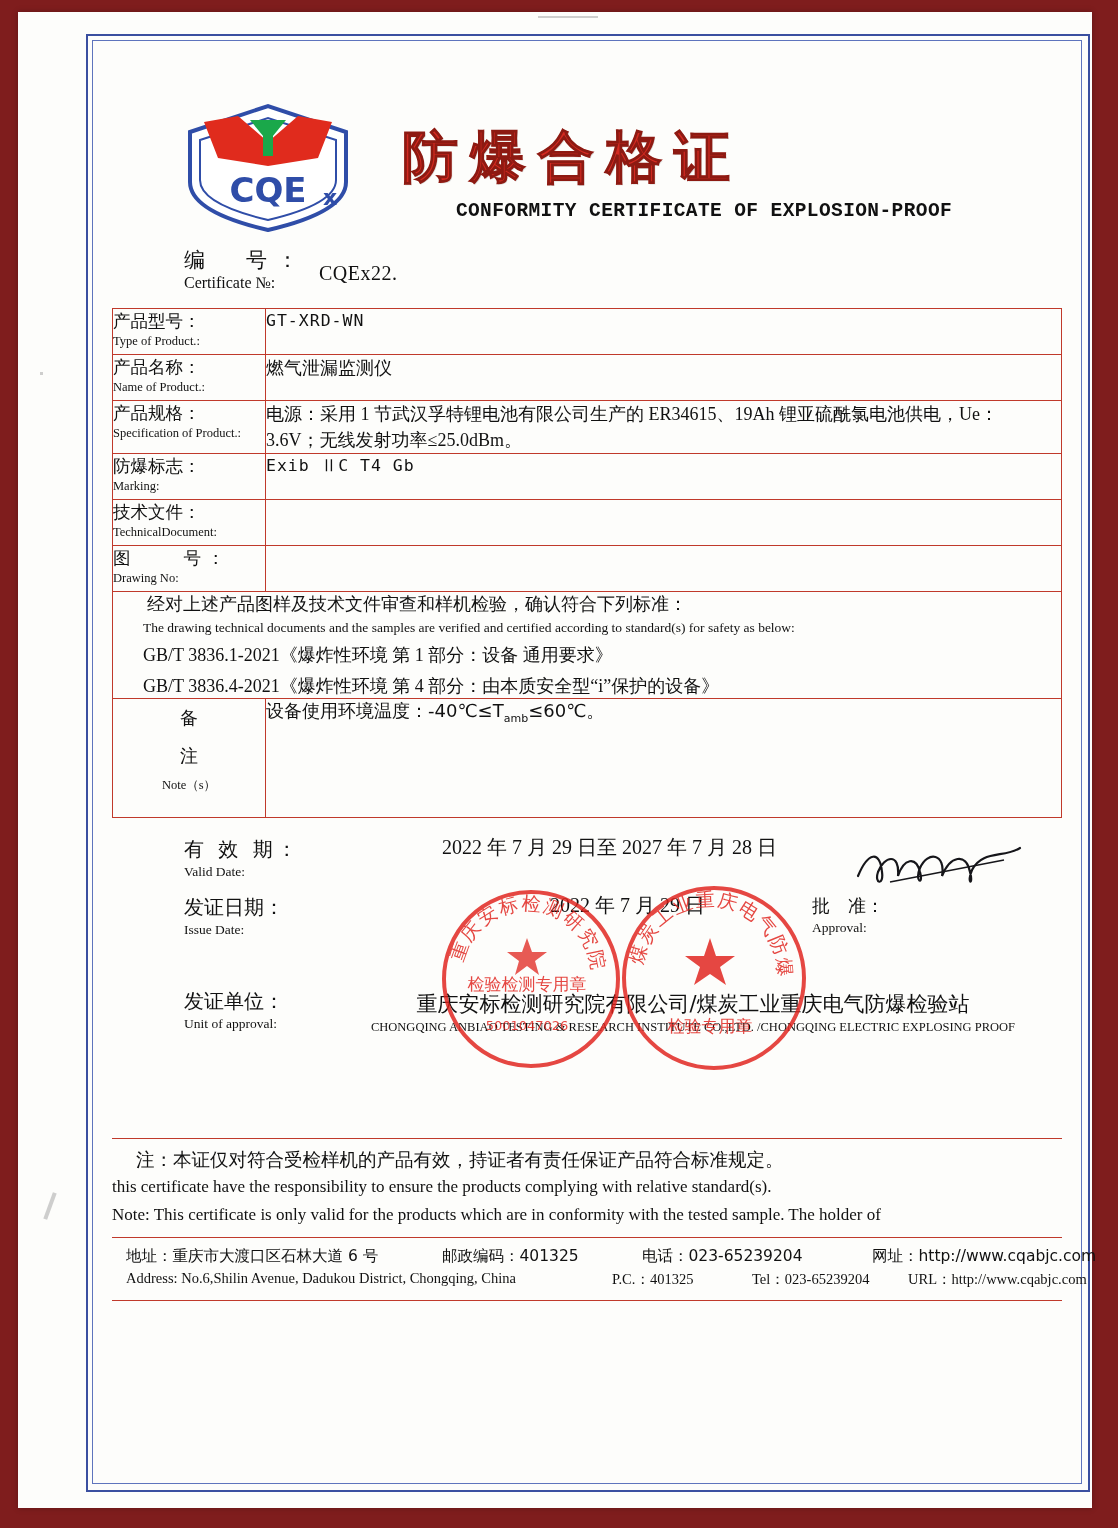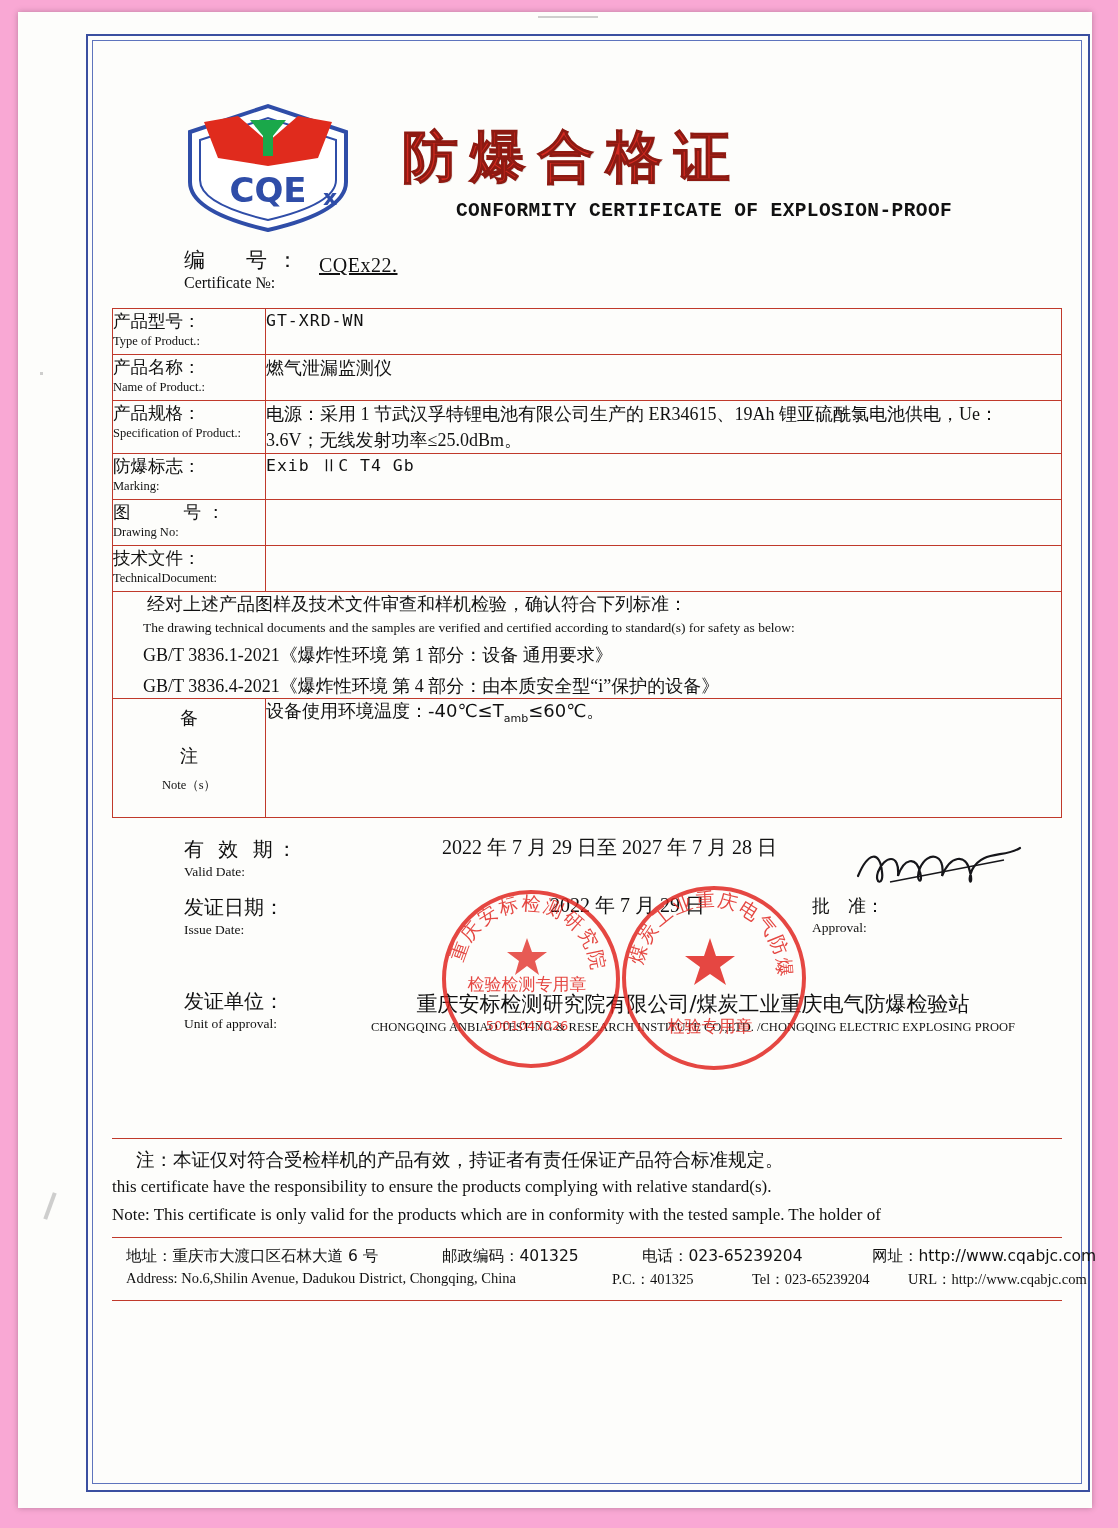--- a/index.html
+++ b/index.html
@@ -10,21 +10,21 @@
   body {
     width: 1118px;
     height: 1528px;
     font-family: "Liberation Serif", serif;
     overflow: hidden;
   }
   .page {
     position: relative;
     width: 1118px;
     height: 1528px;
-    background: #f9a8d4;
+    background: #7f1d1d;
   }
   
   .sheet {
     position: absolute;
     left: 18px;
     top: 12px;
     width: 1074px;
     height: 1496px;
     background: #fdfdfb;
     box-shadow: 0 0 6px rgba(0,0,0,.25);
@@ -110,25 +110,24 @@
   .certno-label-en {
     position: absolute;
     left: 72px;
     top: 28px;
     font-size: 16px;
     color: #111;
   }
   .certno-value {
     position: absolute;
     left: 207px;
-    top: 8px;
+    top: 16px;
     font-size: 20px;
     letter-spacing: .5px;
     color: #111;
-    text-decoration: underline;
   }
 
   
   table.cert {
     width: 950px;
     border-collapse: collapse;
     table-layout: fixed;
     margin-top: 6px;
   }
   table.cert td {
@@ -425,30 +424,30 @@
           <tr class="row-h-md">
             <td class="lbl">
               <div class="cn">防爆标志：</div>
               <div class="en">Marking:</div>
             </td>
             <td class="val mono">Exib ⅡC T4 Gb</td>
           </tr>
 
           <tr class="row-h-md">
             <td class="lbl">
+              <div class="cn">技术文件：</div>
+              <div class="en">TechnicalDocument:</div>
+            </td>
+            <td class="val"></td>
+          </tr>
+
+          <tr class="row-h-md">
+            <td class="lbl">
               <div class="cn sp4">图　　号：</div>
               <div class="en">Drawing No:</div>
-            </td>
-            <td class="val"></td>
-          </tr>
-
-          <tr class="row-h-md">
-            <td class="lbl">
-              <div class="cn">技术文件：</div>
-              <div class="en">TechnicalDocument:</div>
             </td>
             <td class="val"></td>
           </tr>
 
           <tr>
             <td class="std-cell" colspan="2">
               <div class="std-cn">经对上述产品图样及技术文件审查和样机检验，确认符合下列标准：</div>
               <div class="std-en">The drawing technical documents and the samples are verified and certified according to standard(s) for safety as below:</div>
               <div class="std-item">GB/T 3836.1-2021《爆炸性环境 第 1 部分：设备 通用要求》</div>
               <div class="std-item">GB/T 3836.4-2021《爆炸性环境 第 4 部分：由本质安全型“i”保护的设备》</div>

